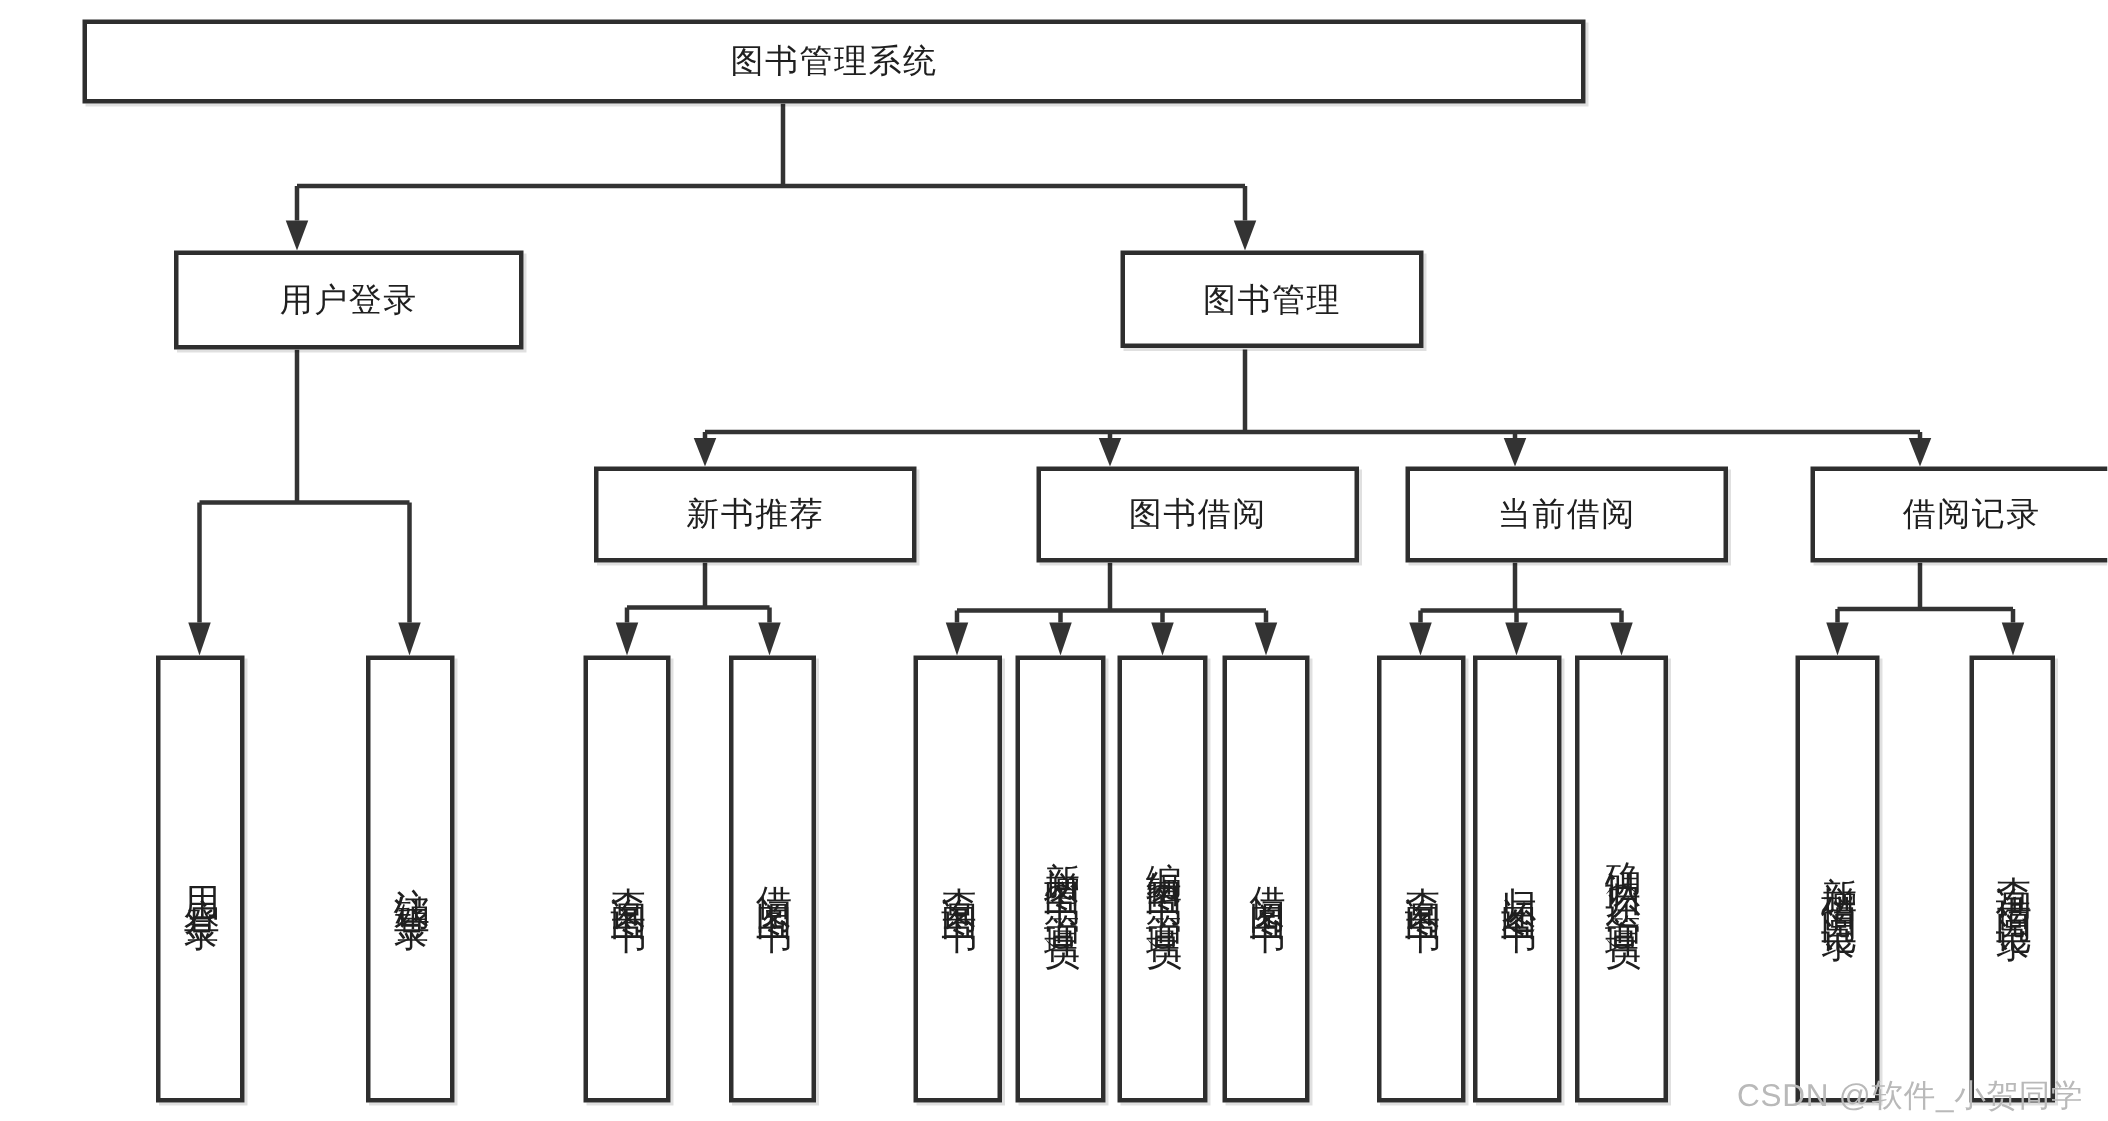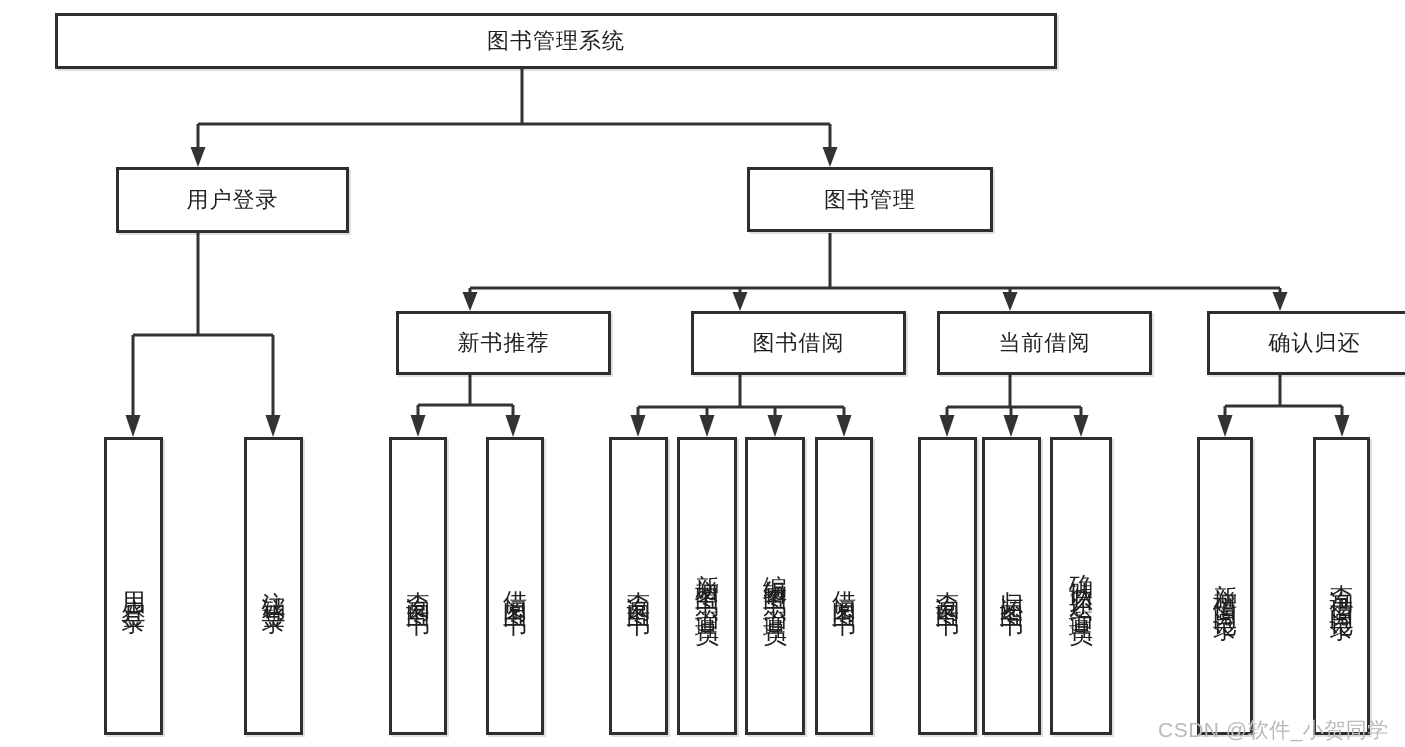--- a/index.html
+++ b/index.html
@@ -23,21 +23,21 @@
     box-shadow:2px 2px 0 rgba(0,0,0,0.12);
   }
   .hbox{font-size:22px; letter-spacing:1px;margin-left:34px;}
   .vbox span{
     writing-mode:vertical-rl; text-orientation:mixed;
     font-size:24px; letter-spacing:7px; white-space:nowrap;
   }
   
   .root   {left:21px;  top:13px;  width:1002px; height:56px;}
   .lv2-a  {left:82px;  top:167px; width:233px;  height:66px;}
-  .lv2-b  {left:713px; top:167px; width:246px;  height:65px;}
+  .lv2-b  {left:713px; top:167px; width:202px;  height:65px;}
   .lv3    {top:311px; height:64px; width:215px;}
   .lv3-a{left:362px;} .lv3-b{left:657px;} .lv3-c{left:903px;} .lv3-d{left:1173px;}
   .leaf   {top:437px; height:298px;}
   .lf1 {left:104px; width:59px;}
   .lf2 {left:244px; width:59px;}
   .lf3 {left:389px; width:58px;}
   .lf4 {left:486px; width:58px;}
   .lf5 {left:609px; width:59px;}
   .lf6 {left:677px; width:60px;}
   .lf7 {left:745px; width:60px;}
@@ -115,21 +115,21 @@
   <div class="node hbox lv3 lv3-a">
     <span>新书推荐</span>
   </div>
   <div class="node hbox lv3 lv3-b">
     <span>图书借阅</span>
   </div>
   <div class="node hbox lv3 lv3-c">
     <span>当前借阅</span>
   </div>
   <div class="node hbox lv3 lv3-d">
-    <span>确认归还</span>
+    <span>借阅记录</span>
   </div>
 
   <div class="node vbox leaf lf1">
     <span>用户登录</span>
   </div>
   <div class="node vbox leaf lf2">
     <span>注销登录</span>
   </div>
   <div class="node vbox leaf lf3">
     <span>查询图书</span>

